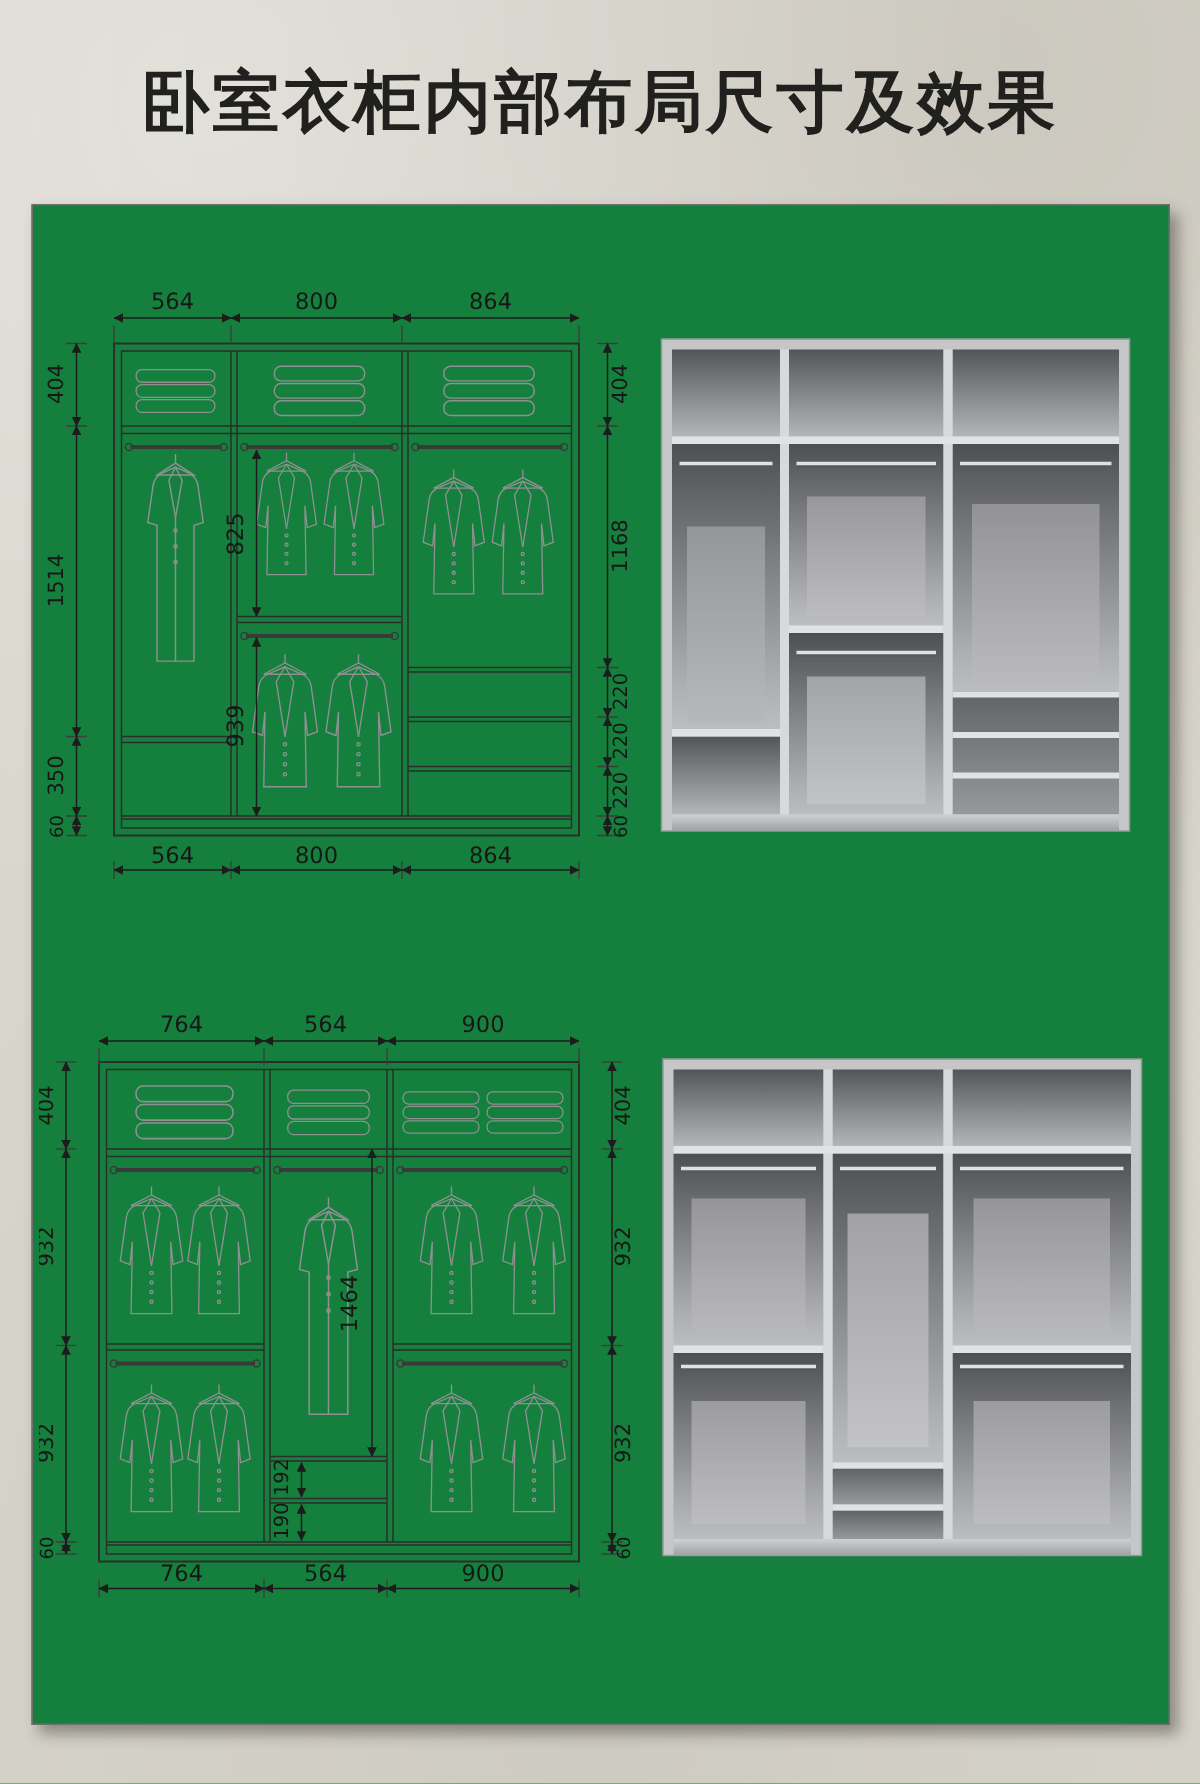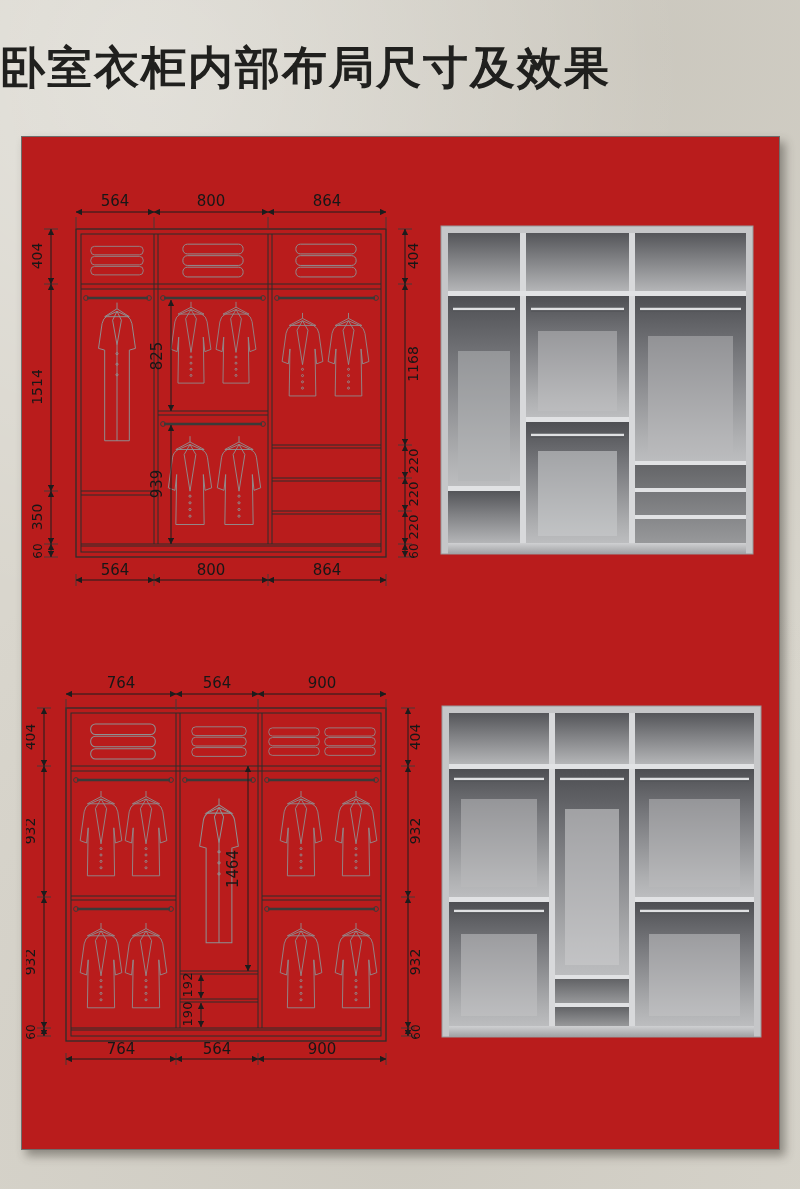--- a/index.html
+++ b/index.html
@@ -7,26 +7,26 @@
     width:800px;height:1189px;position:relative;overflow:hidden;
     background-color:#d9d6cd;
     background-image:
       radial-gradient(circle at 18% 6%, rgba(255,255,255,.30), rgba(255,255,255,0) 42%),
       radial-gradient(circle at 82% 4%, rgba(120,114,102,.14), rgba(120,114,102,0) 50%),
       radial-gradient(circle at 50% 96%, rgba(125,120,110,.12), rgba(125,120,110,0) 55%);
     font-family:"DejaVu Sans","Liberation Sans",sans-serif;
   }
   .title{
     position:absolute;left:0;top:38px;width:800px;height:60px;line-height:60px;
-    text-align:left;font-size:45px;font-weight:700;color:#20201e;letter-spacing:2px;
+    text-align:center;font-size:45px;font-weight:700;color:#20201e;letter-spacing:2px;
     font-family:"DejaVu Sans","Liberation Sans",sans-serif;
   }
   .panel{
     position:absolute;left:21px;top:136px;width:757px;height:1012px;
-    background:#b91c1c;border:1px solid #6e6e6c;
+    background:#15803d;border:1px solid #6e6e6c;
     box-shadow:5px 6px 9px rgba(55,52,44,.45);
   }
   svg.layer{position:absolute;}
   
   .frame line,.frame rect{stroke:#2d2d2b;fill:none;}
   .frame .w13{stroke-width:1.3px;}
   .frame .w1{stroke-width:1px;}
   .rods line{stroke:#3a3a38;stroke-width:2.6px;}
   .rods circle{fill:none;stroke:#3a3a38;stroke-width:1px;}
   .clothes use{stroke:#8f9092;}

